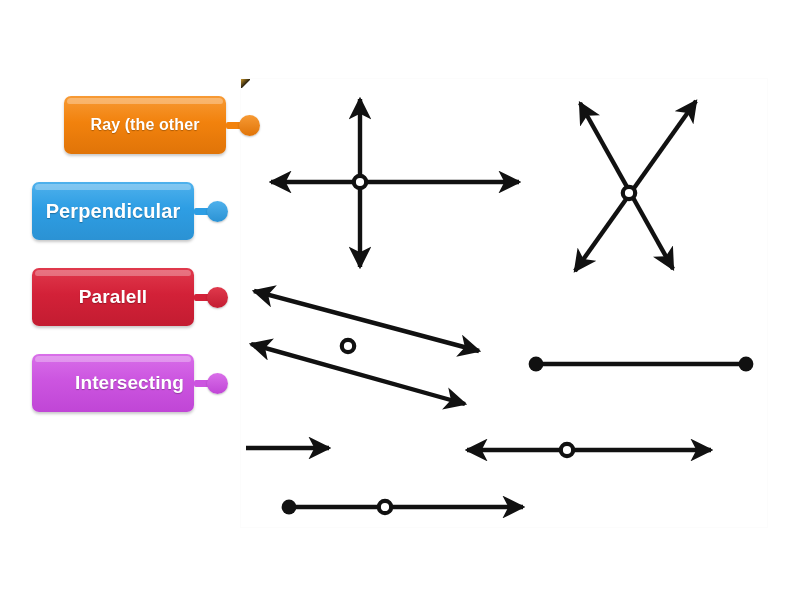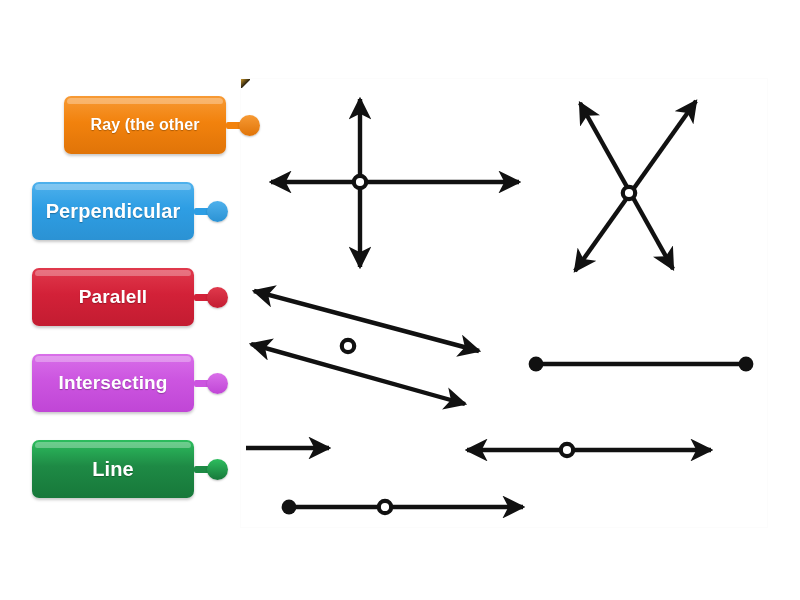--- a/index.html
+++ b/index.html
@@ -116,21 +116,21 @@
     width: 21px;
     height: 21px;
     border-radius: 50%;
     box-shadow: 0 1px 2px rgba(0,0,0,.25);
   }
 
   
   #pill-ray           { left: 32px; top: 96px;  width: 162px; height: 58px; font-size: 16px; margin-left: 32px; }
   #pill-perpendicular { left: 32px; top: 182px; width: 162px; height: 58px; font-size: 20px; }
   #pill-parallel      { left: 32px; top: 268px; width: 162px; height: 58px; font-size: 19px; }
-  #pill-intersecting  { left: 32px; top: 354px; width: 162px; height: 58px; font-size: 19px; }
+  #pill-intersecting  { left: 32px; top: 354px; width: 162px; height: 58px; font-size: 19px; text-align: right; }
   #pill-line          { left: 32px; top: 440px; width: 162px; height: 58px; font-size: 20px; }
 </style>
 </head>
 <body>
 
 <div id="stage">
 
   <div id="diagram-panel">
     <div id="corner-mark"></div>
 
@@ -211,21 +211,14 @@
   </div>
 
   <div class="label-pill" id="pill-intersecting" style="background: linear-gradient(rgb(217, 111, 233) 0%, rgb(204, 85, 224) 45%, rgb(192, 70, 214) 100%);">
     <span class="pill-text">Intersecting</span>
     <span class="pill-connector">
       <span class="stub" style="background: rgb(204, 85, 224);"></span>
       <span class="knob" style="background: linear-gradient(rgb(217, 111, 233), rgb(192, 70, 214));"></span>
     </span>
   </div>
 
-  <div class="label-pill" id="pill-line" style="background: linear-gradient(rgb(45, 189, 94) 0%, rgb(30, 138, 69) 45%, rgb(23, 120, 58) 100%);">
-    <span class="pill-text">Line</span>
-    <span class="pill-connector">
-      <span class="stub" style="background: rgb(30, 138, 69);"></span>
-      <span class="knob" style="background: linear-gradient(rgb(45, 189, 94), rgb(23, 120, 58));"></span>
-    </span>
-  </div>
 
 </div>
 
 </body></html>

